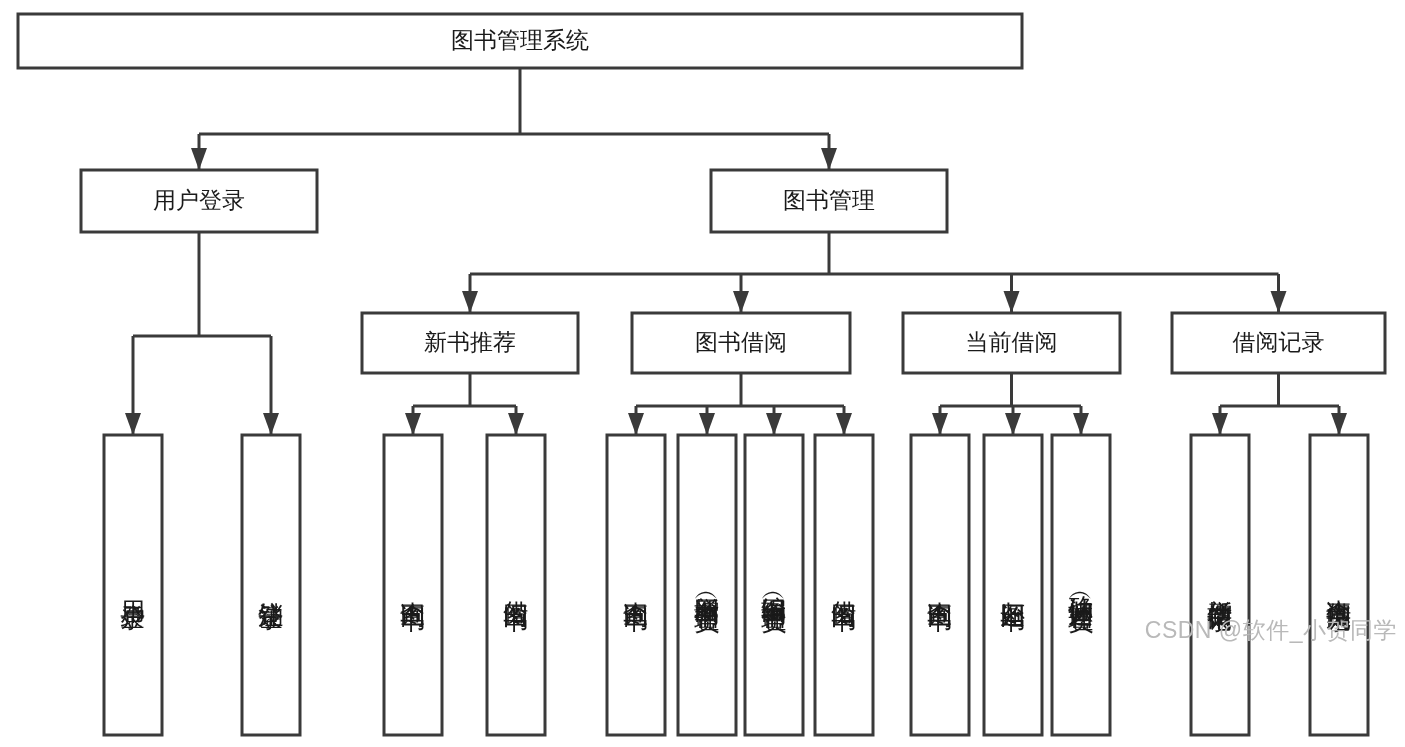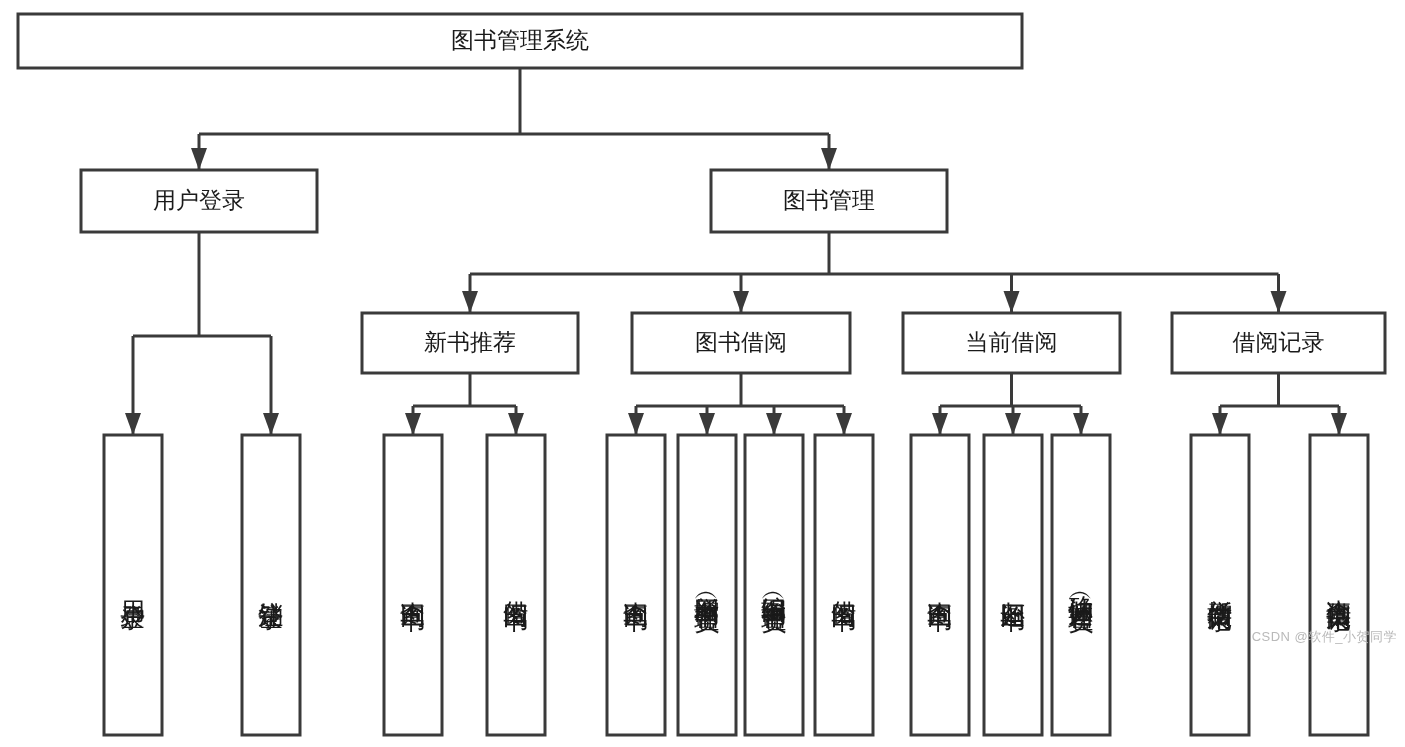--- a/index.html
+++ b/index.html
@@ -64,21 +64,21 @@
     line-height: 1.06;
     letter-spacing: 2px;
     color: #1a1a1a;
     white-space: nowrap;
   }
   .watermark {
     position: absolute;
     right: 8px;
     bottom: 6px;
     font-family: "Liberation Sans", "DejaVu Sans", sans-serif;
-    font-size: 13px;
+    font-size: 23px;
     color: #b9b9b9;
     letter-spacing: 0.5px;
     white-space: nowrap;
   }
 </style>
 </head>
 <body>
 
 <div id="diagram-root">
 

